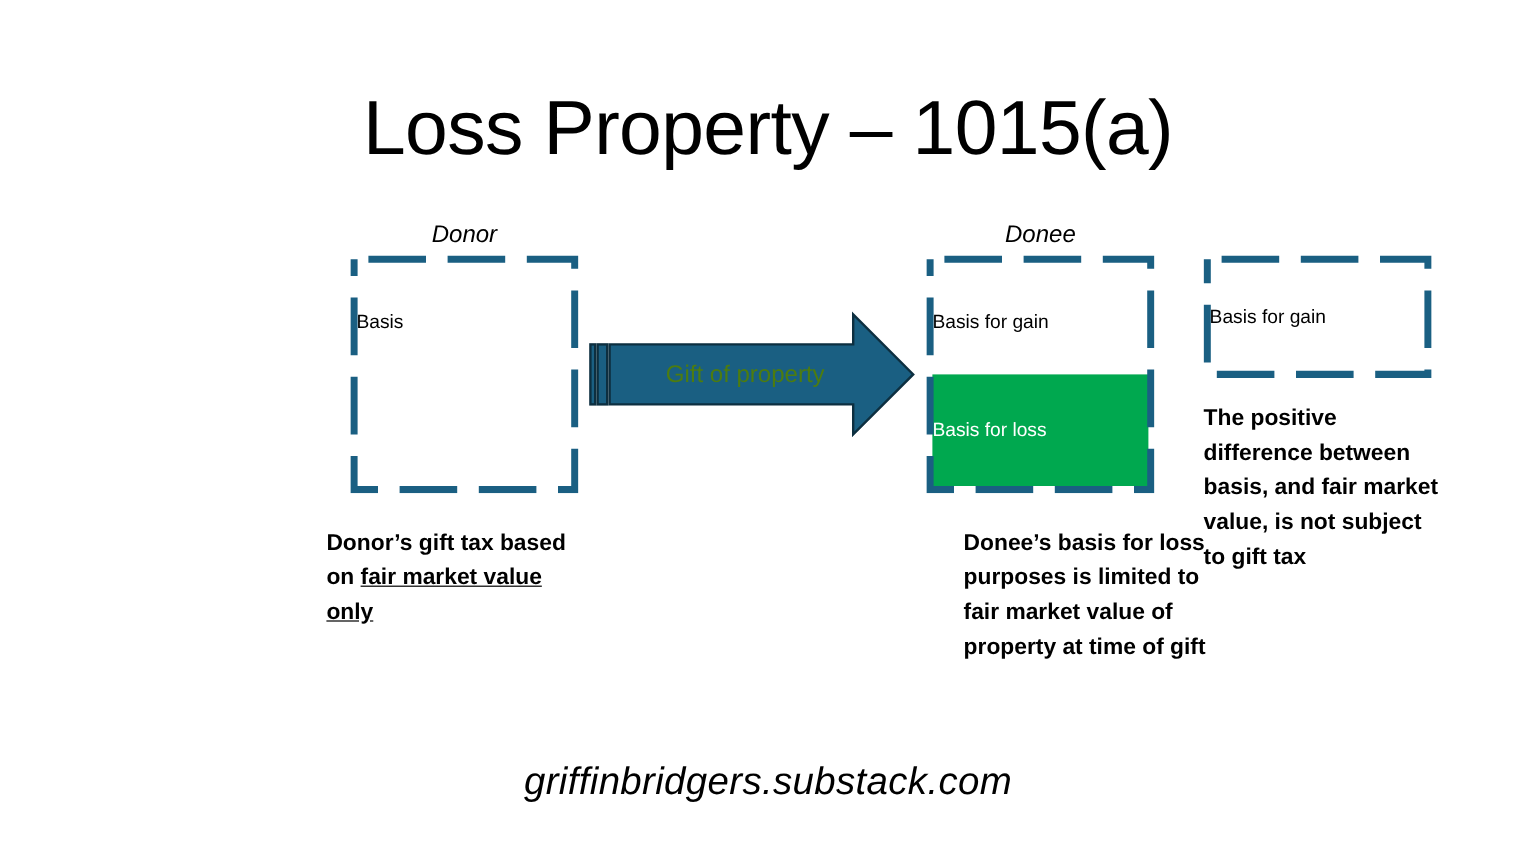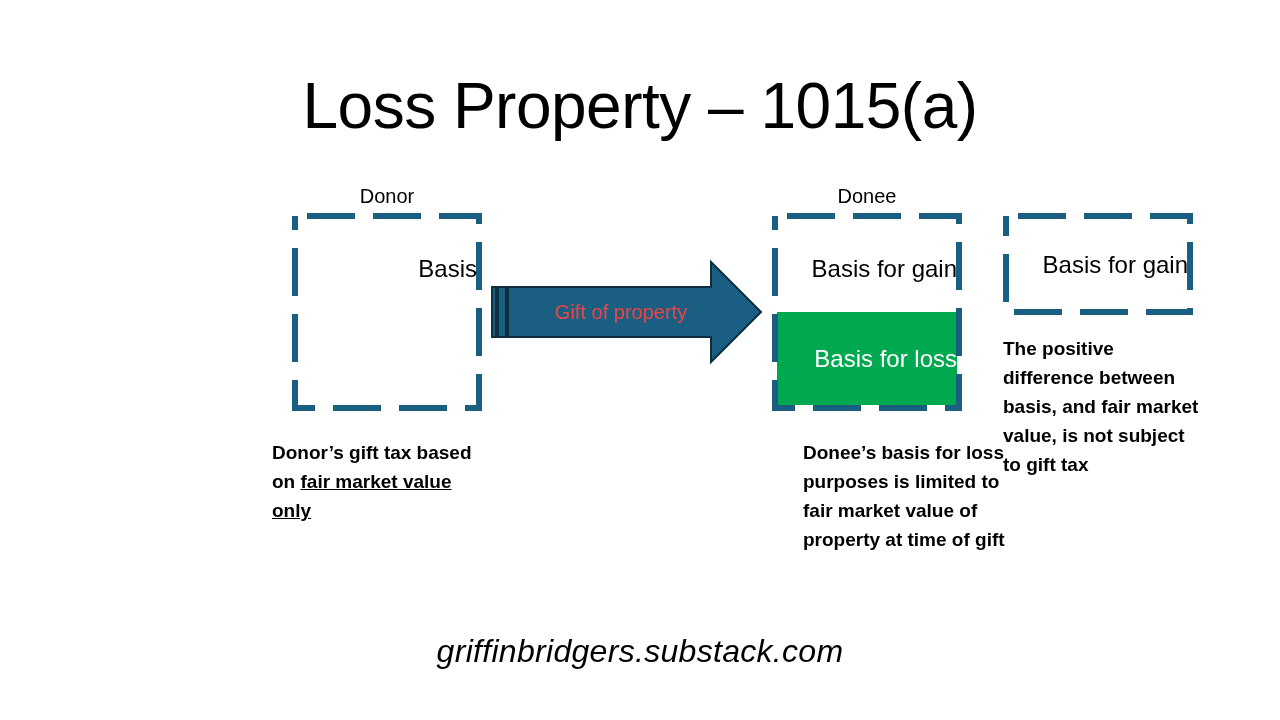--- a/index.html
+++ b/index.html
@@ -1,28 +1,28 @@
 <!DOCTYPE html>
 <html><head>
 <meta charset="utf-8">
 <style>
   html, body { margin:0; padding:0; }
   body { width:1280px; height:720px; background:#ffffff; position:relative; overflow:hidden;
          font-family:"Liberation Sans", "DejaVu Sans", sans-serif; color:#000; }
   .abs { position:absolute; }
   .title { left:0; top:74px; width:1280px; text-align:center; font-size:64px; line-height:64px; letter-spacing:-0.5px; }
-  .party { font-size:20px; text-align:center; line-height:24px; }
+  .party { font-style:italic; font-size:20px; text-align:center; line-height:24px; }
   .box { box-sizing:border-box; }
   .dash-border { position:absolute; left:0; top:0; }
-  .cell { position:absolute; display:flex; align-items:center; justify-content:flex-end; text-align:center; font-size:24px; line-height:29px; }
+  .cell { position:absolute; display:flex; align-items:center; justify-content:flex-start; text-align:center; font-size:16px; line-height:29px; }
   .green { background:#00a84f; color:#ffffff; }
   .note { font-weight:bold; font-size:19px; line-height:29px; }
   .u { text-decoration:underline; }
   .footer { left:0; top:628px; width:1280px; text-align:center; font-style:italic; font-size:32px; line-height:46px; letter-spacing:0.3px; }
-  .arrow-label { position:absolute; left:508px; top:287px; width:226px; height:50px; display:flex; align-items:center; justify-content:center; color:#ef4444; font-size:20px; }
+  .arrow-label { position:absolute; left:508px; top:287px; width:226px; height:50px; display:flex; align-items:center; justify-content:center; color:#4d7c0f; font-size:20px; }
 </style>
 </head>
 <body>
 
 <div class="abs title">Loss Property – 1015(a)</div>
 
 <div class="abs party" style="left:292px; top:184px; width:190px;">Donor</div>
 <div class="abs box" style="left:292px; top:213px; width:190px; height:198px;">
   <div class="cell" style="left:5px; top:15px; width:180px; height:80px;">
     <span>Basis</span>

